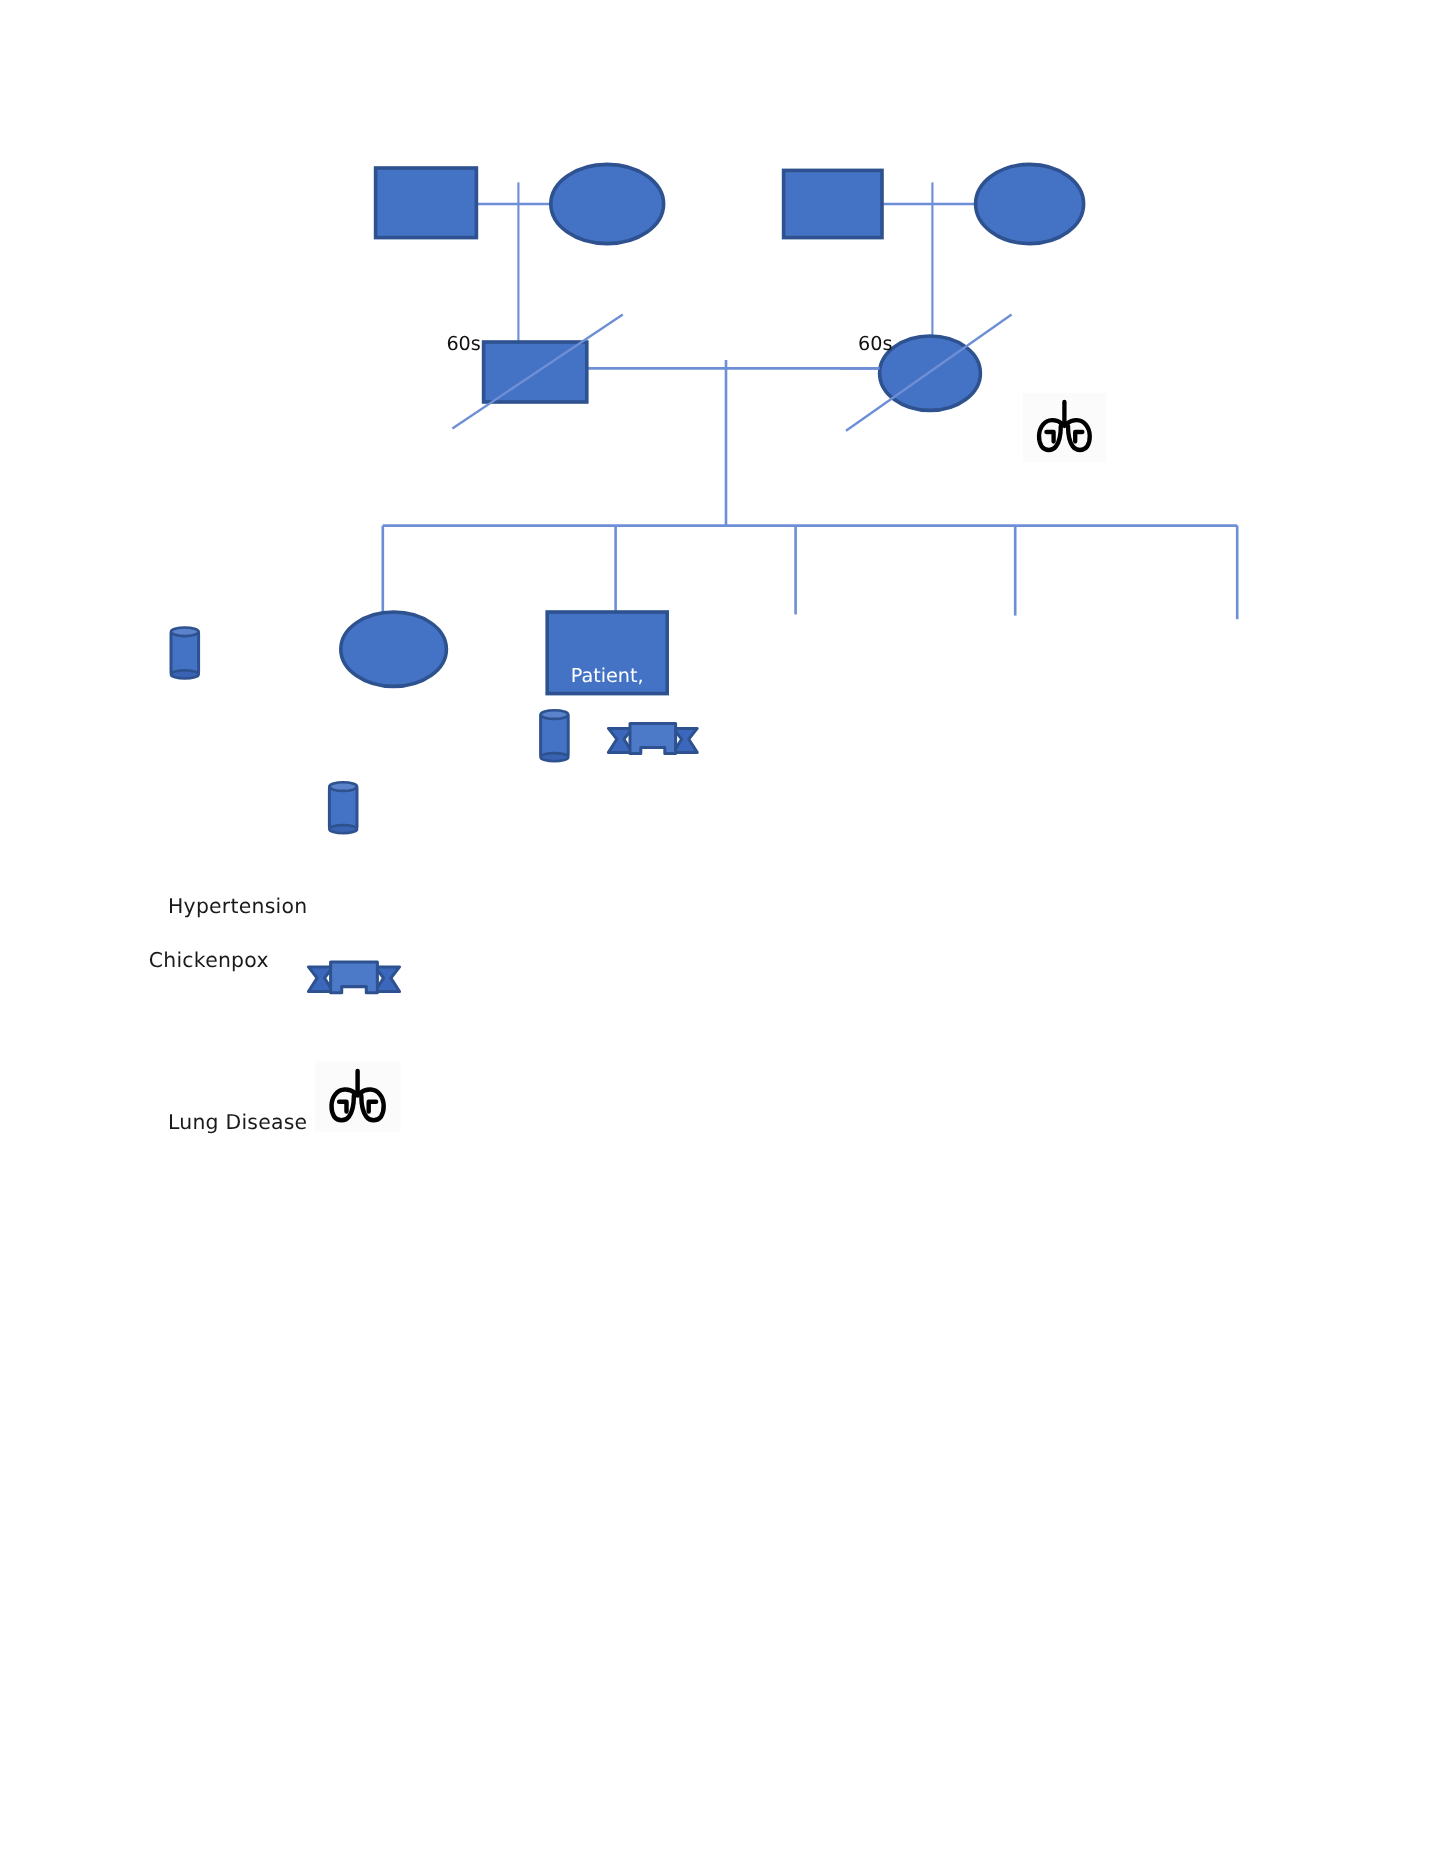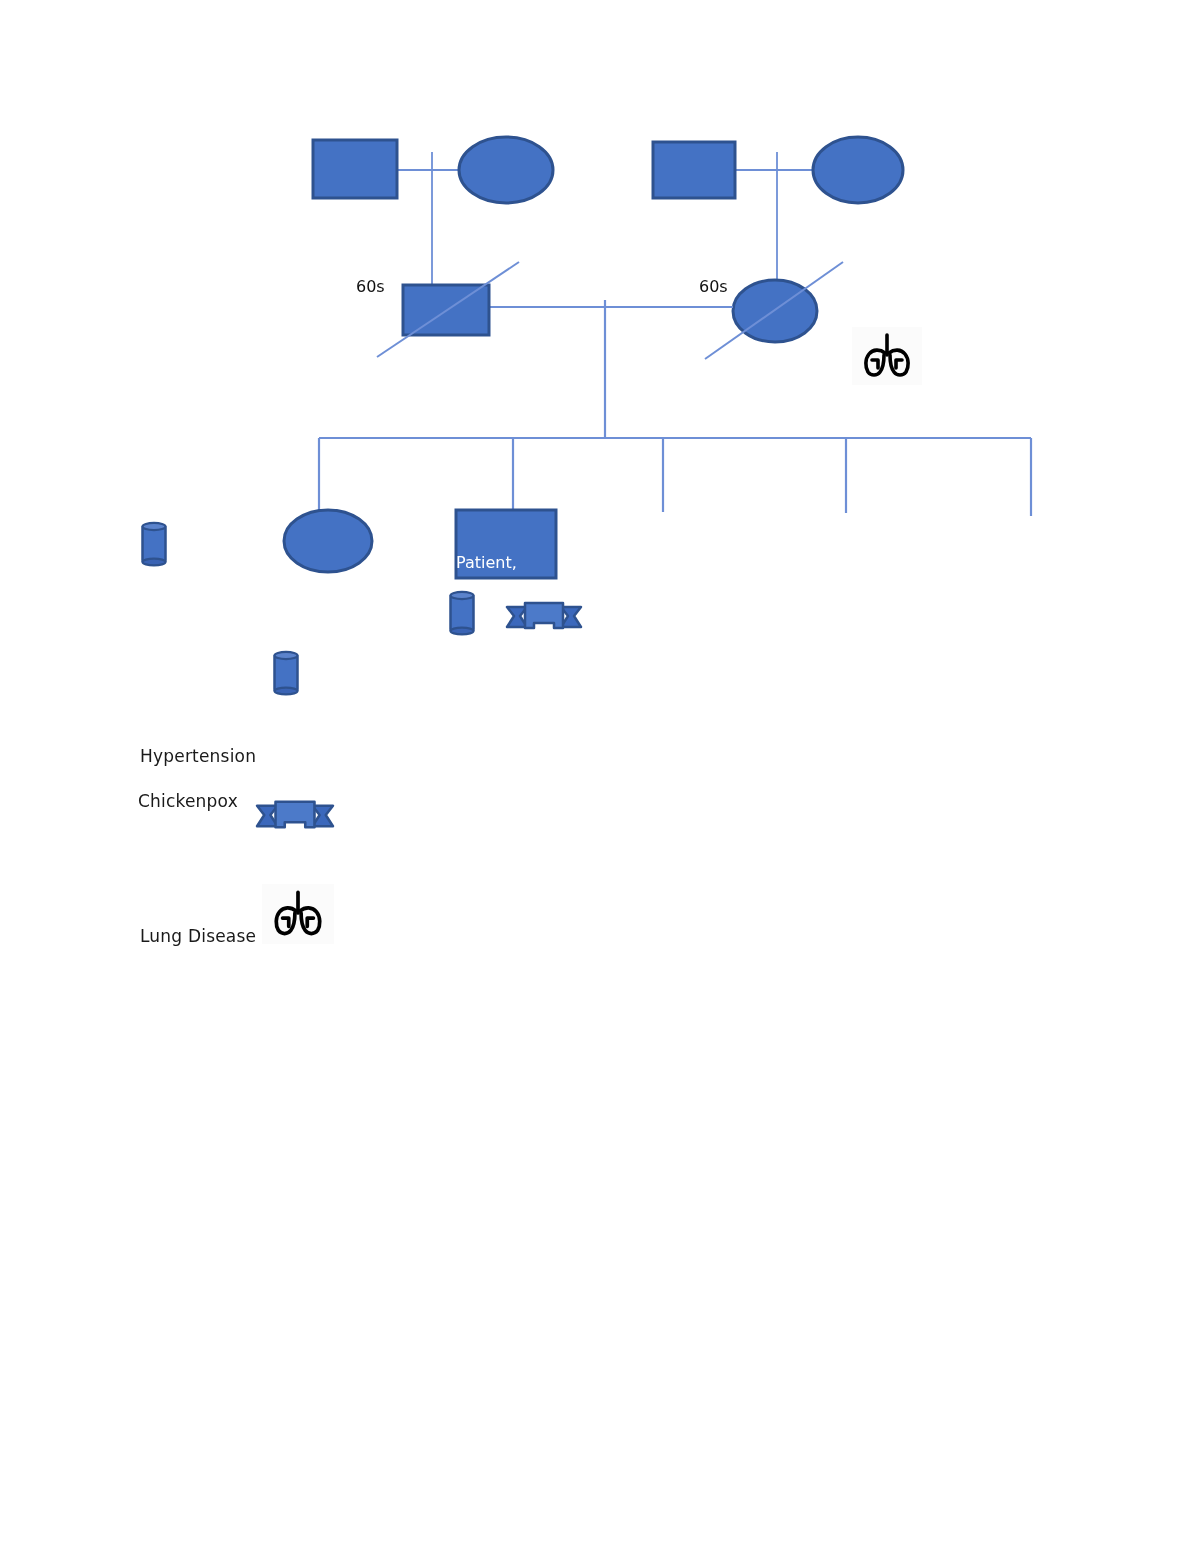--- a/index.html
+++ b/index.html
@@ -32,26 +32,28 @@
     color: #1a1a1a;
     white-space: nowrap;
     letter-spacing: 0.2px;
   }
   .age-label {
     position: absolute;
     font-family: "DejaVu Sans", sans-serif;
     font-size: 16px;
     color: #111111;
     white-space: nowrap;
+    margin-left: 16px;
   }
   .node-label {
     position: absolute;
     font-family: "DejaVu Sans", sans-serif;
     font-size: 16px;
     color: #ffffff;
+    text-align: center;
     line-height: 1.55;
     white-space: pre-line;
     pointer-events: none;
   }
   .icon-box {
     position: absolute;
   }
   .icon-box svg { display: block; }
 </style>
 </head>
@@ -158,21 +160,21 @@
         <path d="M20 33 L26 33 L26 41"></path>
         <path d="M50 33 L44 33 L44 41"></path>
       </g>
     </svg>
   </div>
 
   <div>
 
     <div class="label-text" style="left:140px; top:746px;">Hypertension</div>
 
-    <div class="label-text" style="left:138px; top:791px;">Chickenpox</div>
+    <div class="label-text" style="left:124px; top:791px;">Chickenpox</div>
 
     <div class="icon-box" style="left:255px; top:793px;">
       <svg width="80" height="44" viewBox="0 0 78 42">
         <path d="M2 12 L22 12 L15 21 L22 32 L2 32 L9 21 Z" fill="#3B68BC" stroke="#2E528F" stroke-width="2.5" stroke-linejoin="round"></path>
         <path d="M76 12 L56 12 L63 21 L56 32 L76 32 L69 21 Z" fill="#3B68BC" stroke="#2E528F" stroke-width="2.5" stroke-linejoin="round"></path>
         <path d="M20 33 L20 8 L58 8 L58 33 L49 33 L49 28 L29 28 L29 33 Z" fill="#4C7AC9" stroke="#2E528F" stroke-width="2.5" stroke-linejoin="round"></path>
       </svg>
     </div>
 
     <div class="label-text" style="left:140px; top:926px;">Lung Disease</div>

